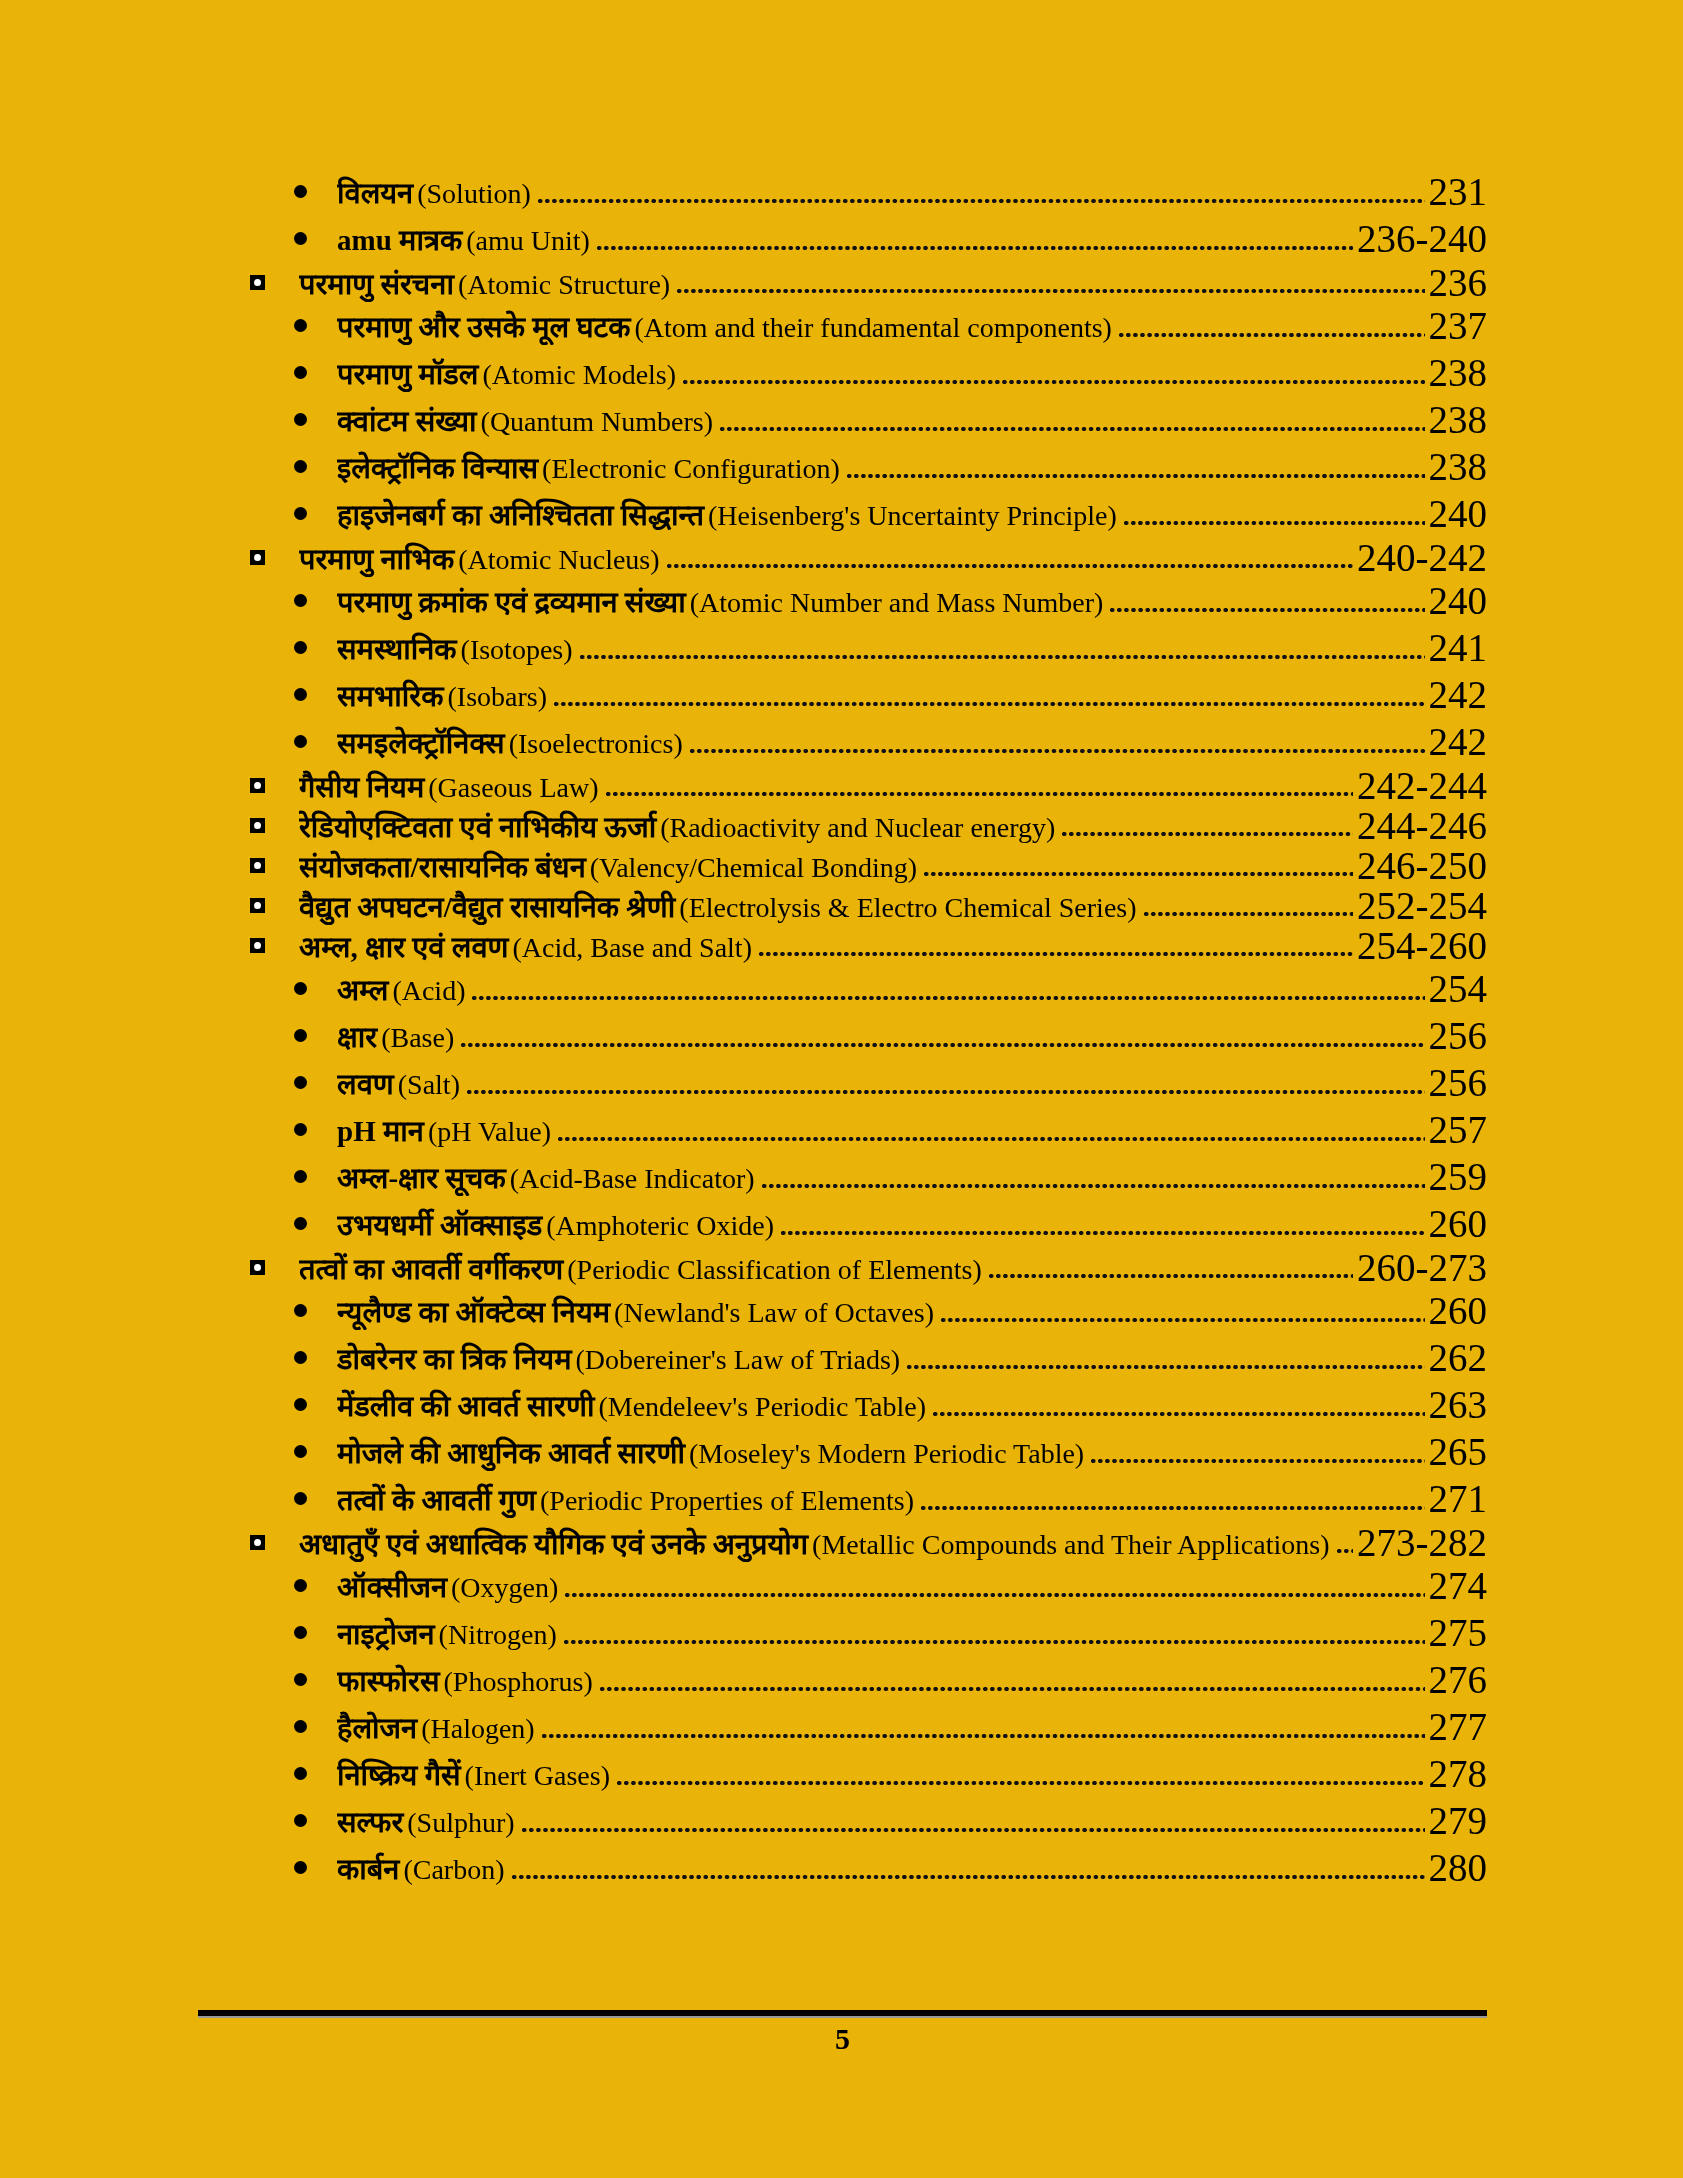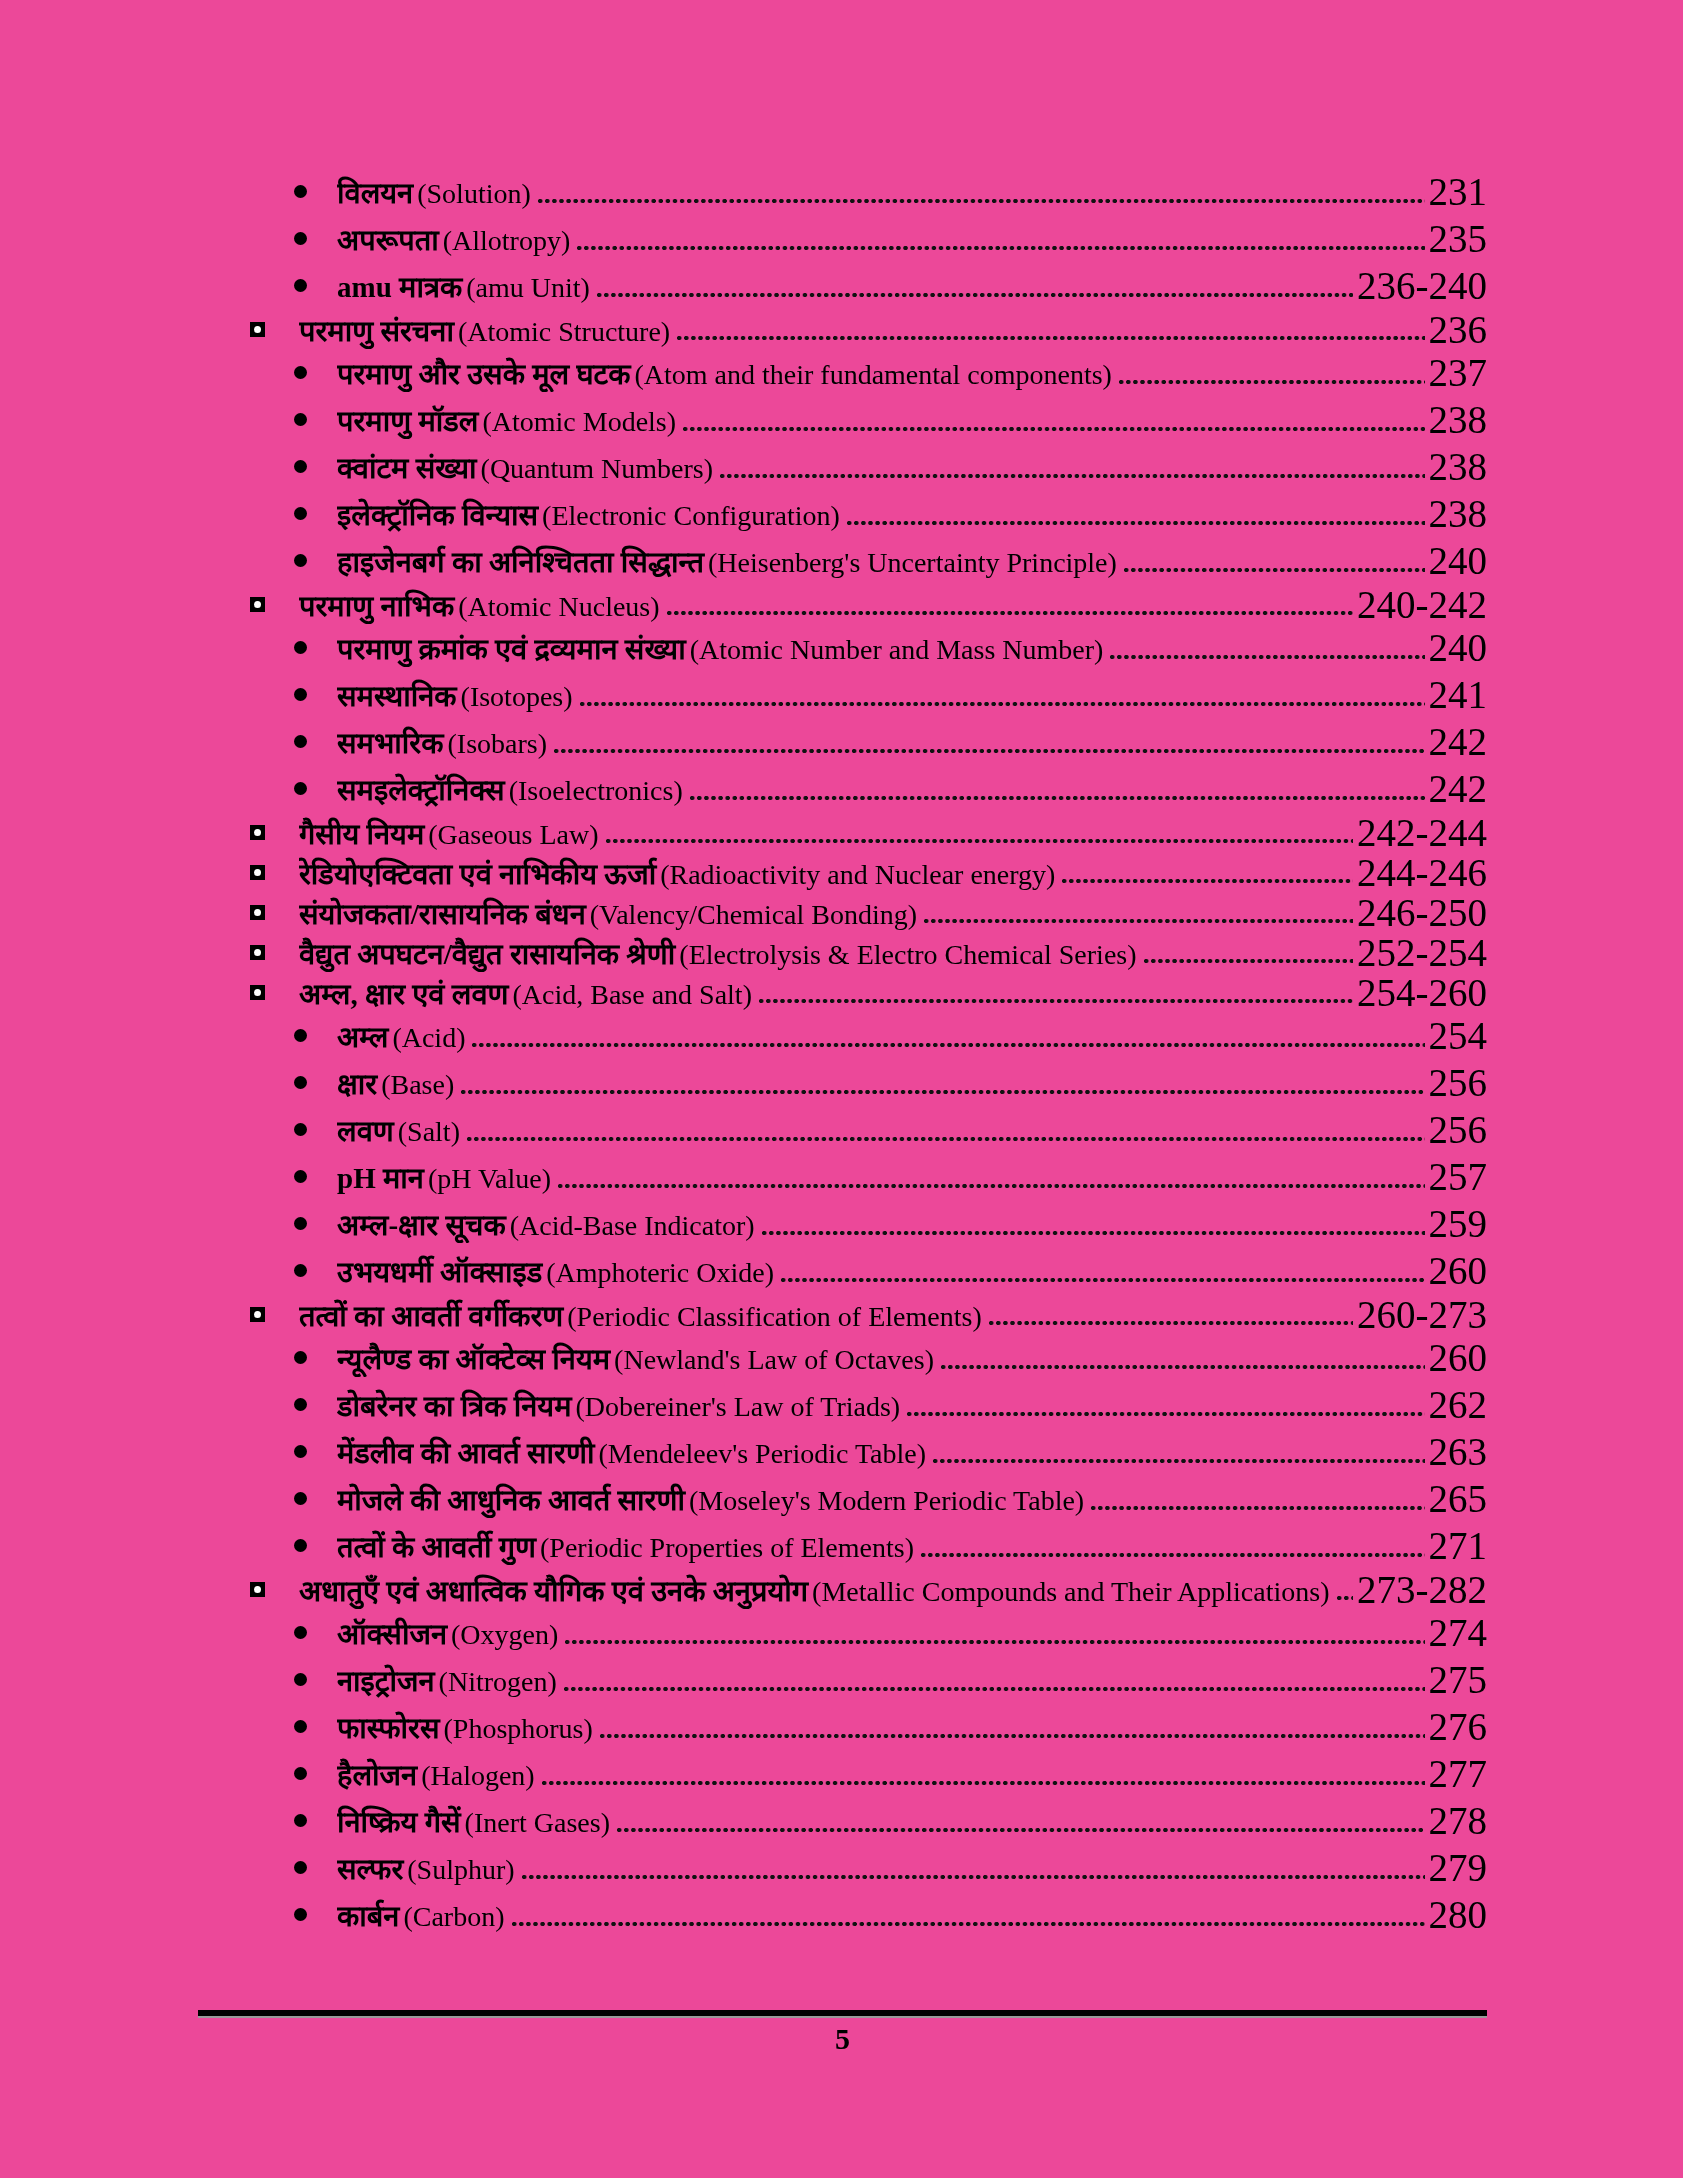--- a/index.html
+++ b/index.html
@@ -1,20 +1,20 @@
 <!DOCTYPE html>
 <html><head>
 <meta charset="utf-8">
 <style>
   html, body { margin: 0; padding: 0; background: #ffffff; }
   .page {
     position: relative;
     width: 1683px;
     height: 2178px;
-    background: #ec4899;
+    background: #eab308;
     color: #000000;
     font-family: "Liberation Serif", "DejaVu Serif", serif;
     overflow: hidden;
   }
   .toc {
     position: absolute;
     left: 198px;
     top: 168px;
     width: 1289px;
   }
@@ -87,26 +87,20 @@
 <div class="page">
   <div class="toc">
       <div class="row item">
         <span class="bullet-circle"></span>
         <span class="label"><span class="hi">विलयन</span> <span class="en">(Solution)</span></span>
         <span class="leader"></span>
         <span class="pagenum">231</span>
       </div>
       <div class="row item">
         <span class="bullet-circle"></span>
-        <span class="label"><span class="hi">अपरूपता</span> <span class="en">(Allotropy)</span></span>
-        <span class="leader"></span>
-        <span class="pagenum">235</span>
-      </div>
-      <div class="row item">
-        <span class="bullet-circle"></span>
         <span class="label"><span class="hi">amu मात्रक</span> <span class="en">(amu Unit)</span></span>
         <span class="leader"></span>
         <span class="pagenum">236-240</span>
       </div>
       <div class="row section">
         <span class="bullet-square"></span>
         <span class="label"><span class="hi">परमाणु संरचना</span> <span class="en">(Atomic Structure)</span></span>
         <span class="leader"></span>
         <span class="pagenum">236</span>
       </div>

